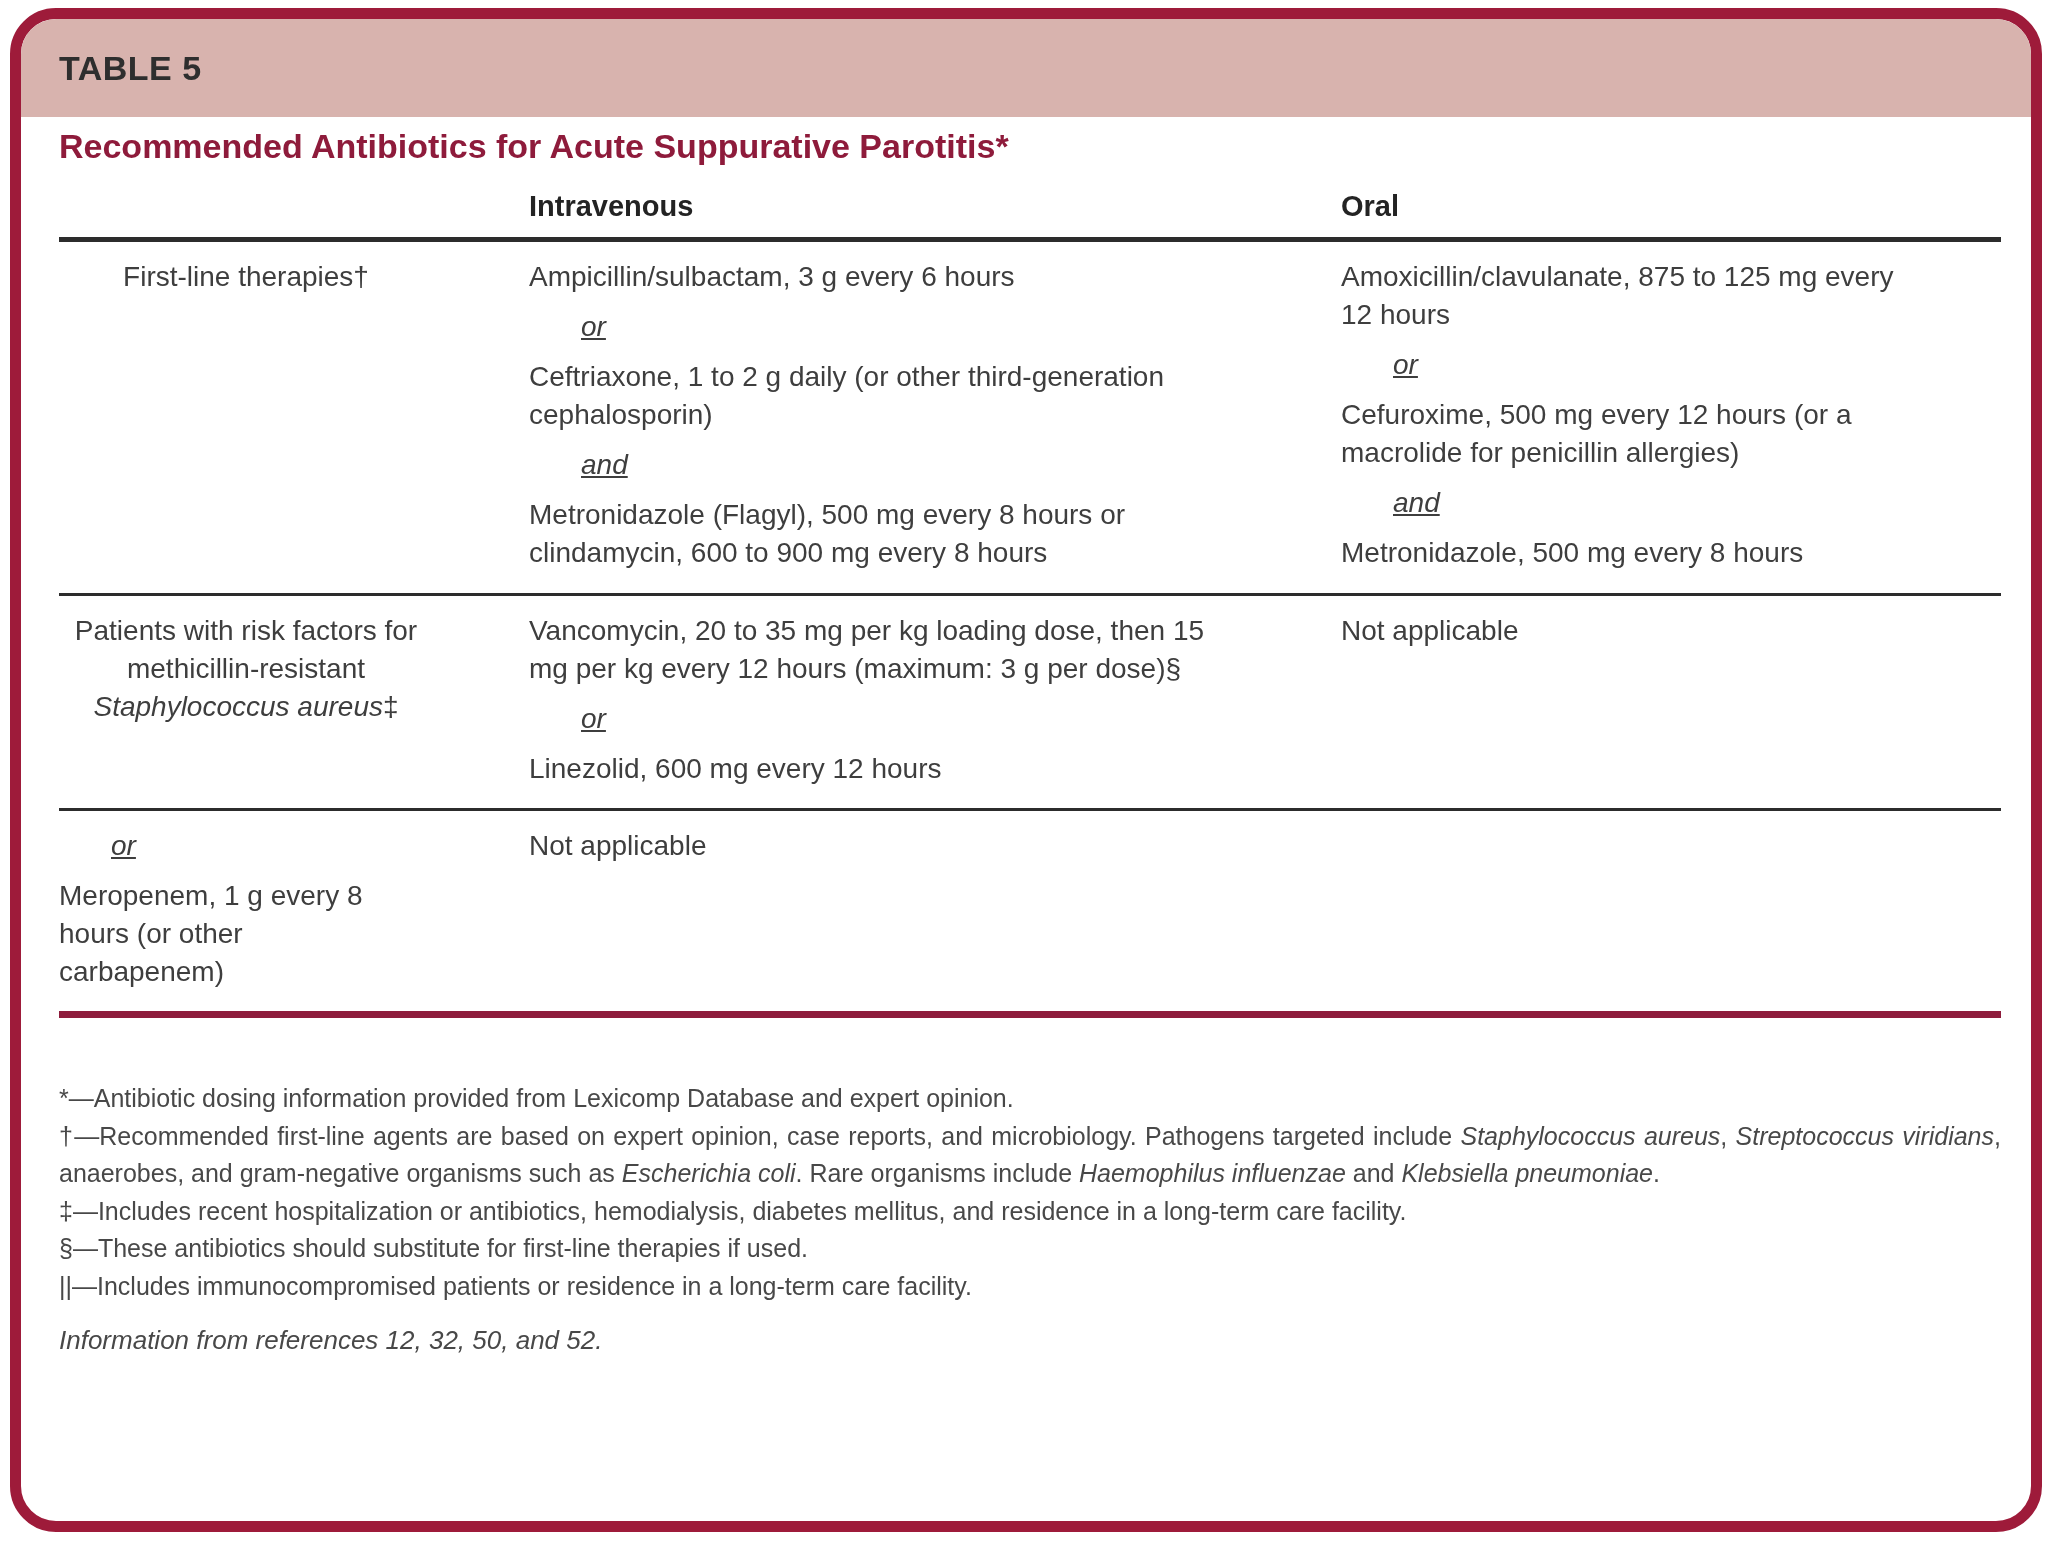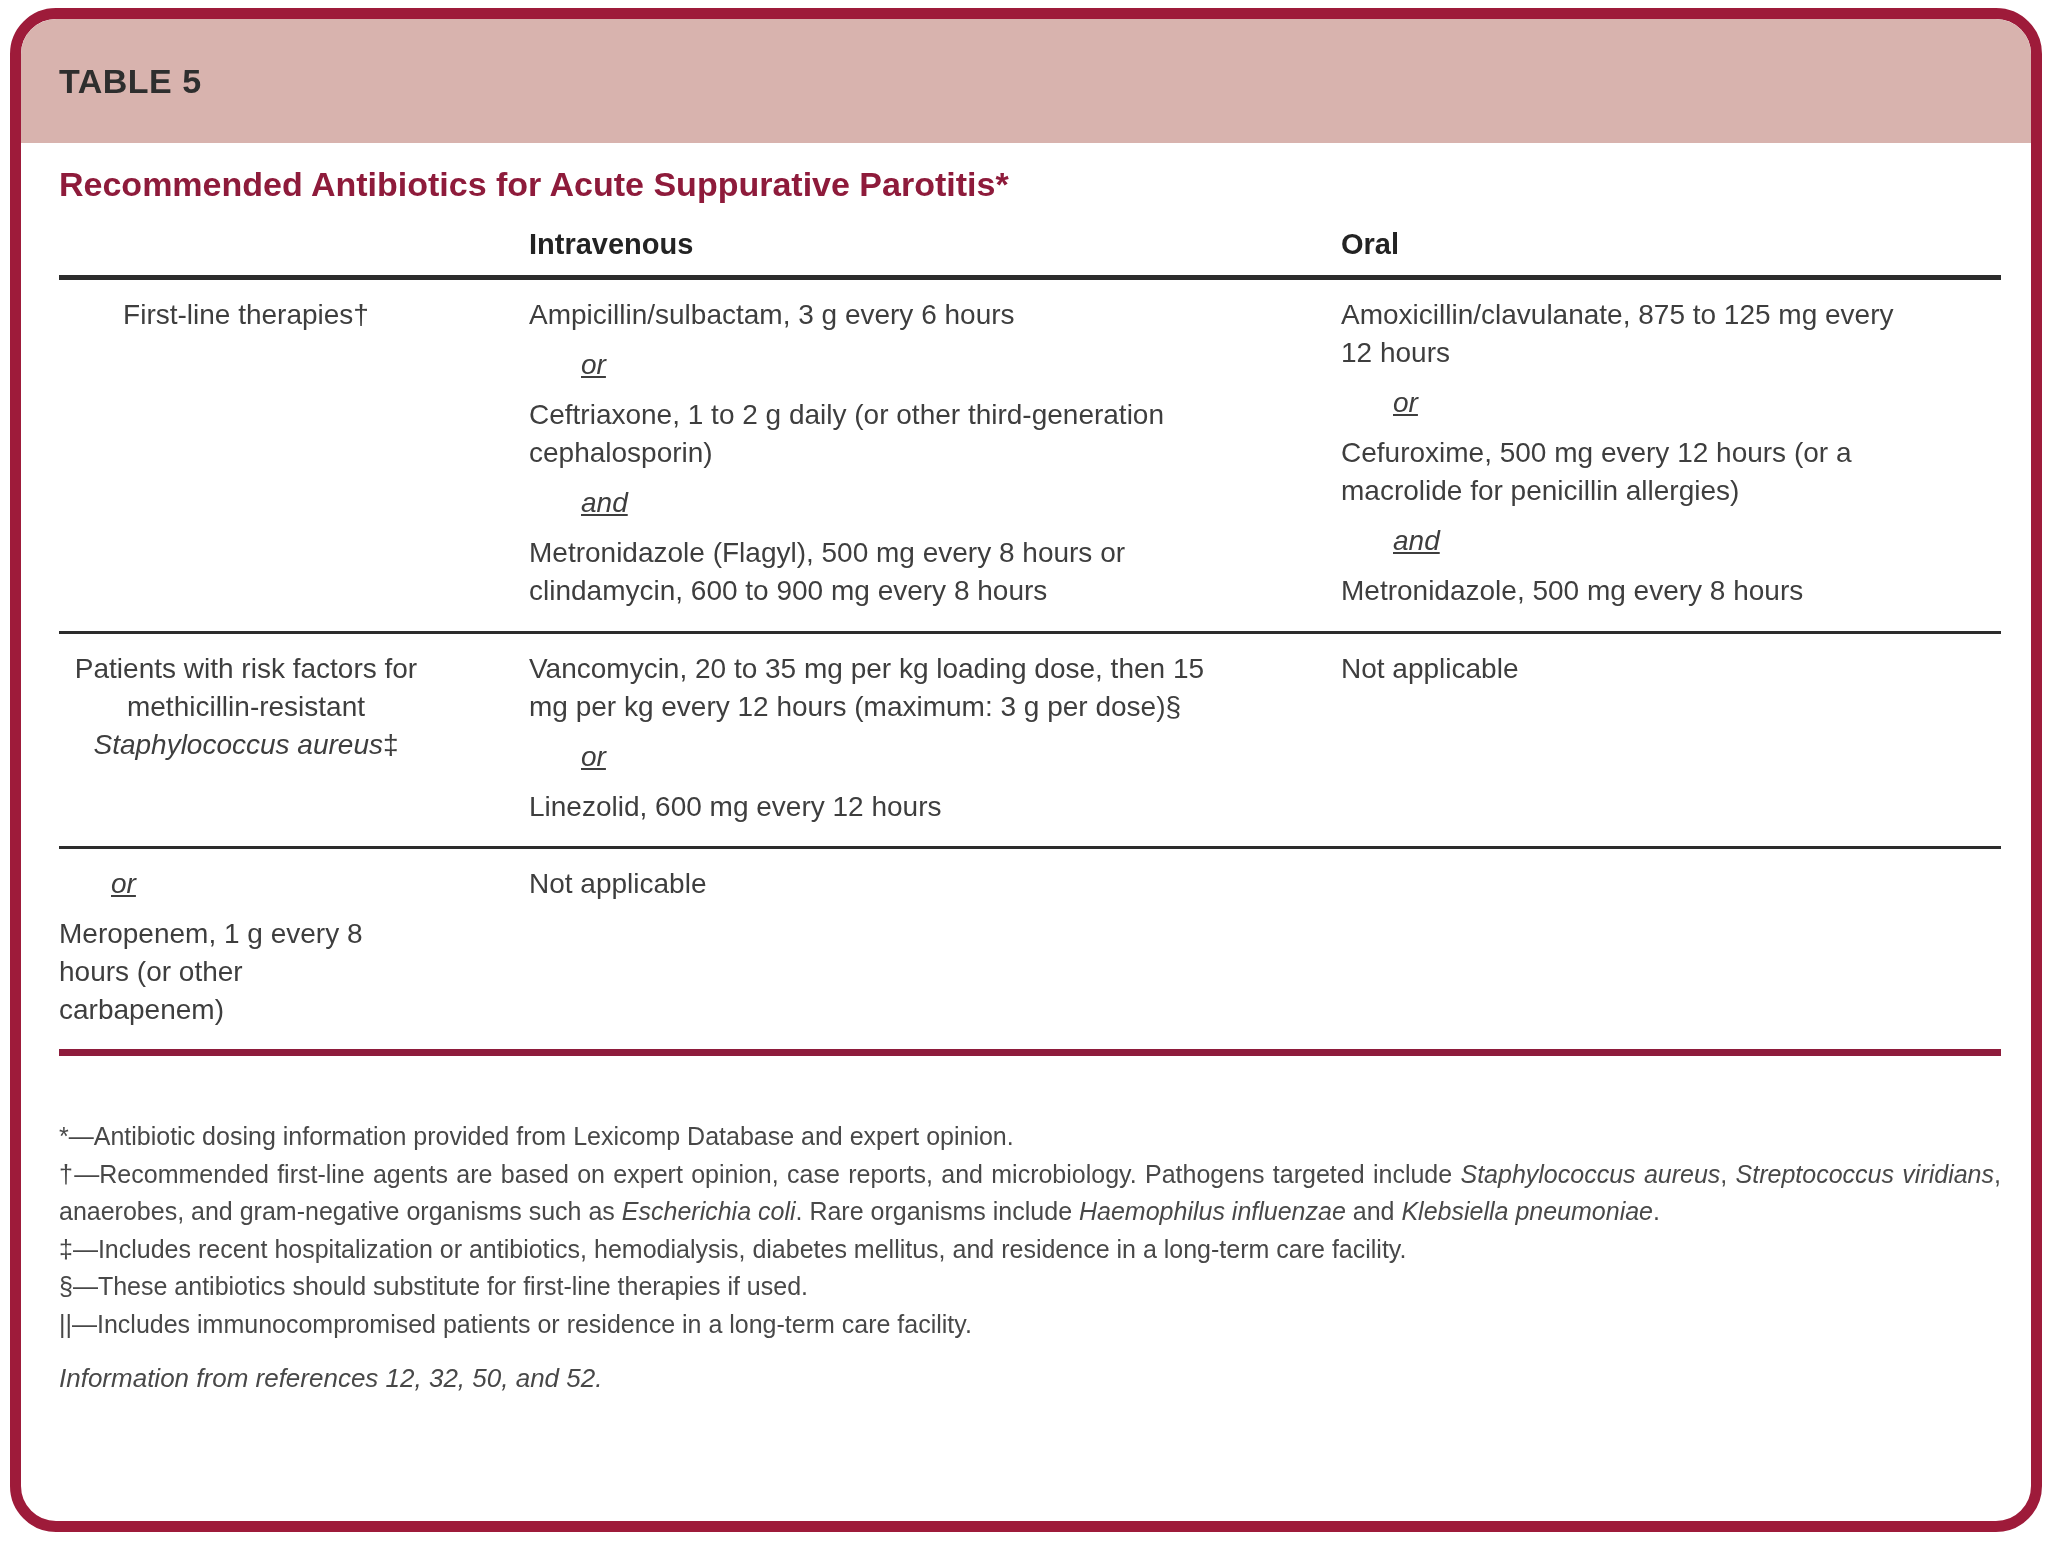--- a/index.html
+++ b/index.html
@@ -13,37 +13,37 @@
   .frame {
     position: absolute;
     left: 10px; top: 8px;
     width: 2032px; height: 1524px;
     border: 11px solid #9e1b3a;
     border-radius: 46px;
     background: #ffffff;
     overflow: hidden;
   }
   .band {
-    height: 124px;
+    height: 98px;
     background: #d8b3ae;
     display: flex;
     align-items: center;
     padding: 0 38px;
   }
   .table-label {
     font-size: 34px;
     font-weight: bold;
     color: #2e2e2e;
     letter-spacing: 0.5px;
   }
   .content {
     padding: 0 30px 0 38px;
   }
   .title {
-    margin-top: 22px;
+    margin-top: 10px;
     font-size: 34px;
     font-weight: bold;
     color: #8e1b3b;
   }
   .grid-head, .trow {
     display: grid;
     grid-template-columns: 470px 812px 1fr;
   }
   .grid-head { margin-top: 24px; border-bottom: 5px solid #2c2c2c; }
   .hcell {

